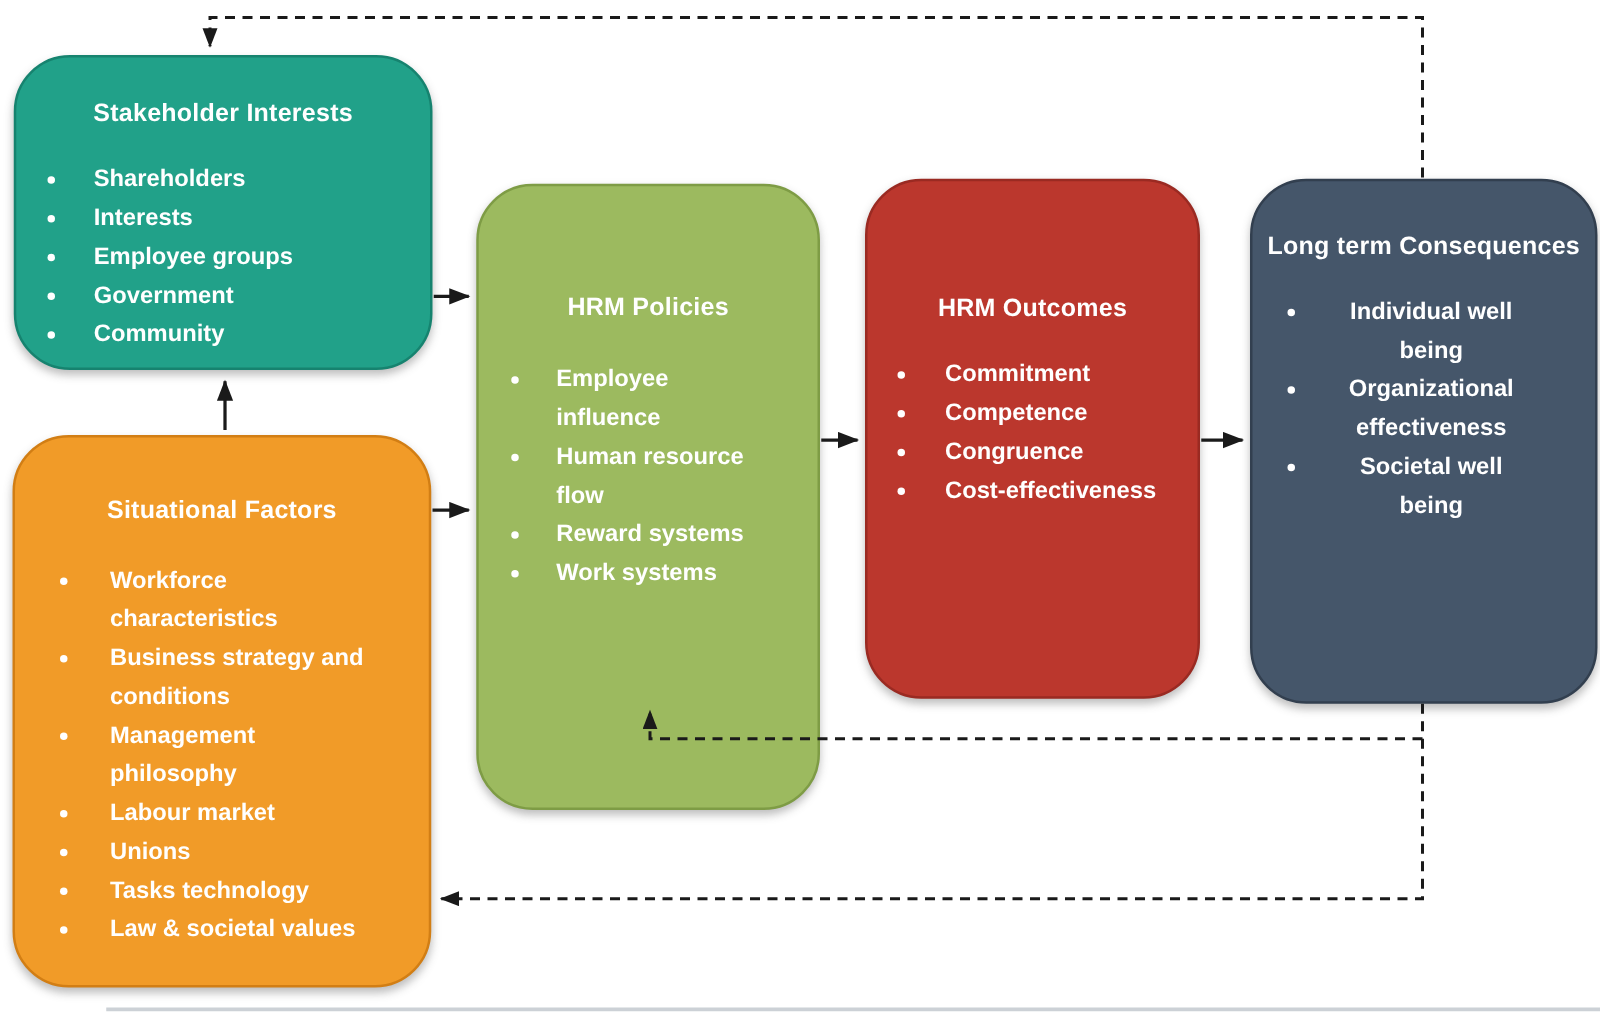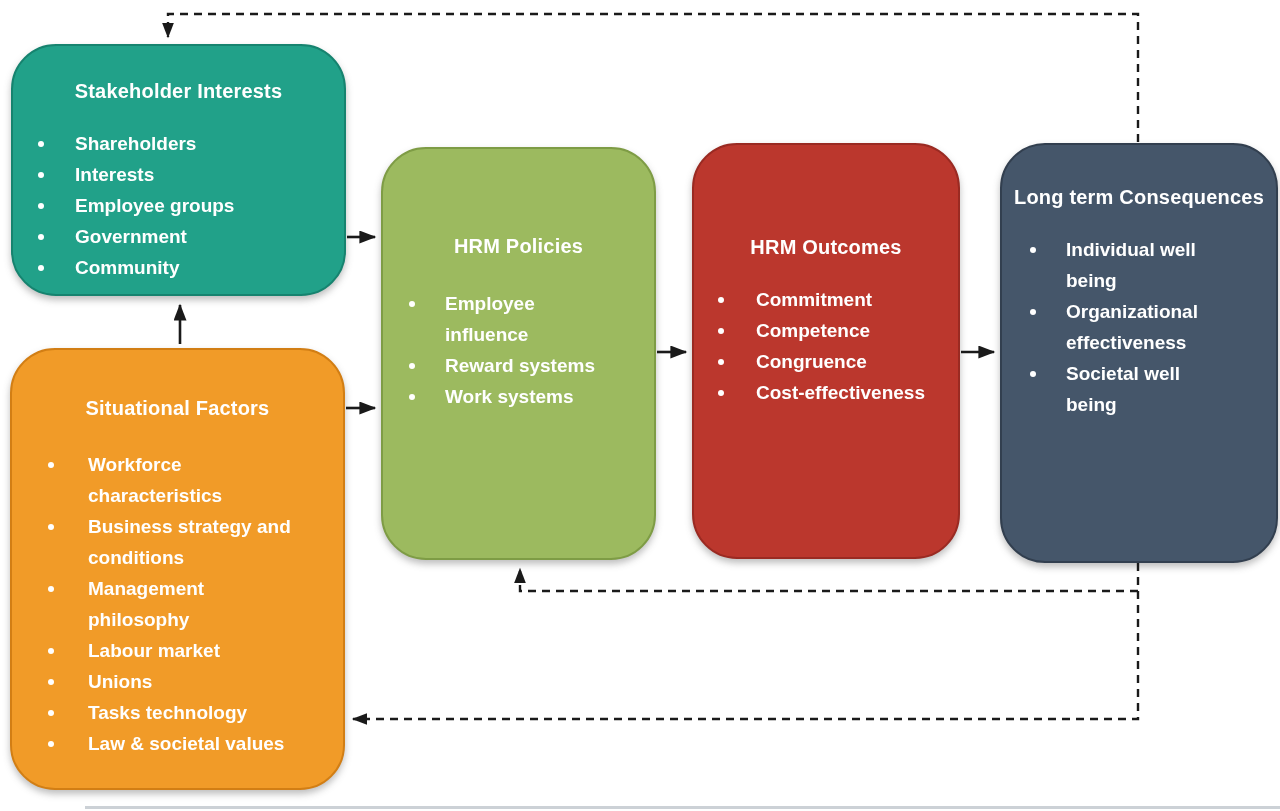--- a/index.html
+++ b/index.html
@@ -31,33 +31,33 @@
   .b-stakeholder h2{padding-top:30px;}
   .b-stakeholder ul{margin-top:22px;}
   .b-stakeholder .dot{left:-37px;}
 
   .b-situational{left:10px;top:348px;width:335px;height:442px;}
   .b-situational h2{padding-top:43px;}
   .b-situational ul{padding-left:76px;margin-top:26px;}
   .b-situational li{max-width:212px;}
   .b-situational .dot{left:-40px;}
 
-  .b-policies{left:381px;top:147px;width:275px;height:413px;}
+  .b-policies{left:381px;top:147px;width:275px;height:501px;}
   .b-policies h2{padding-top:82px;}
   .b-policies ul{margin-top:27px;}
   .b-policies li{max-width:168px;}
 
   .b-outcomes{left:692px;top:143px;width:268px;height:416px;}
   .b-outcomes h2{padding-top:87px;}
   .b-outcomes ul{margin-top:22px;}
   .b-outcomes .dot{left:-38px;}
 
   .b-longterm{left:1000px;top:143px;width:278px;height:420px;}
   .b-longterm h2{padding-top:36px;line-height:32px;}
-  .b-longterm ul{padding-left:64px;margin-top:21px;}
+  .b-longterm ul{padding-left:64px;margin-top:21px;text-align:center;}
   .b-longterm li{max-width:158px;}
 
   .arrow-layer{
     position:absolute;left:0;top:0;width:1280px;height:811px;
     pointer-events:none;color:#1a1a1a;
   }
   .bottom-edge{
     position:absolute;left:85px;right:0;top:806px;height:3px;
     background:#ccd1d6;
   }
@@ -88,20 +88,21 @@
       <li><span class="dot"></span><span>Unions</span></li>
       <li><span class="dot"></span><span>Tasks technology</span></li>
       <li><span class="dot"></span><span>Law &amp; societal values</span></li>
     </ul>
   </div>
 
   <div class="box b-policies" style="background: rgb(156, 186, 95); border-color: rgb(126, 156, 69);">
     <h2>HRM Policies</h2>
     <ul>
       <li><span class="dot"></span><span>Employee influence</span></li>
+      <li><span class="dot"></span><span>Human resource flow</span></li>
       <li><span class="dot"></span><span>Reward systems</span></li>
       <li><span class="dot"></span><span>Work systems</span></li>
     </ul>
   </div>
 
   <div class="box b-outcomes" style="background: rgb(187, 55, 45); border-color: rgb(154, 42, 34);">
     <h2>HRM Outcomes</h2>
     <ul>
       <li><span class="dot"></span><span>Commitment</span></li>
       <li><span class="dot"></span><span>Competence</span></li>

